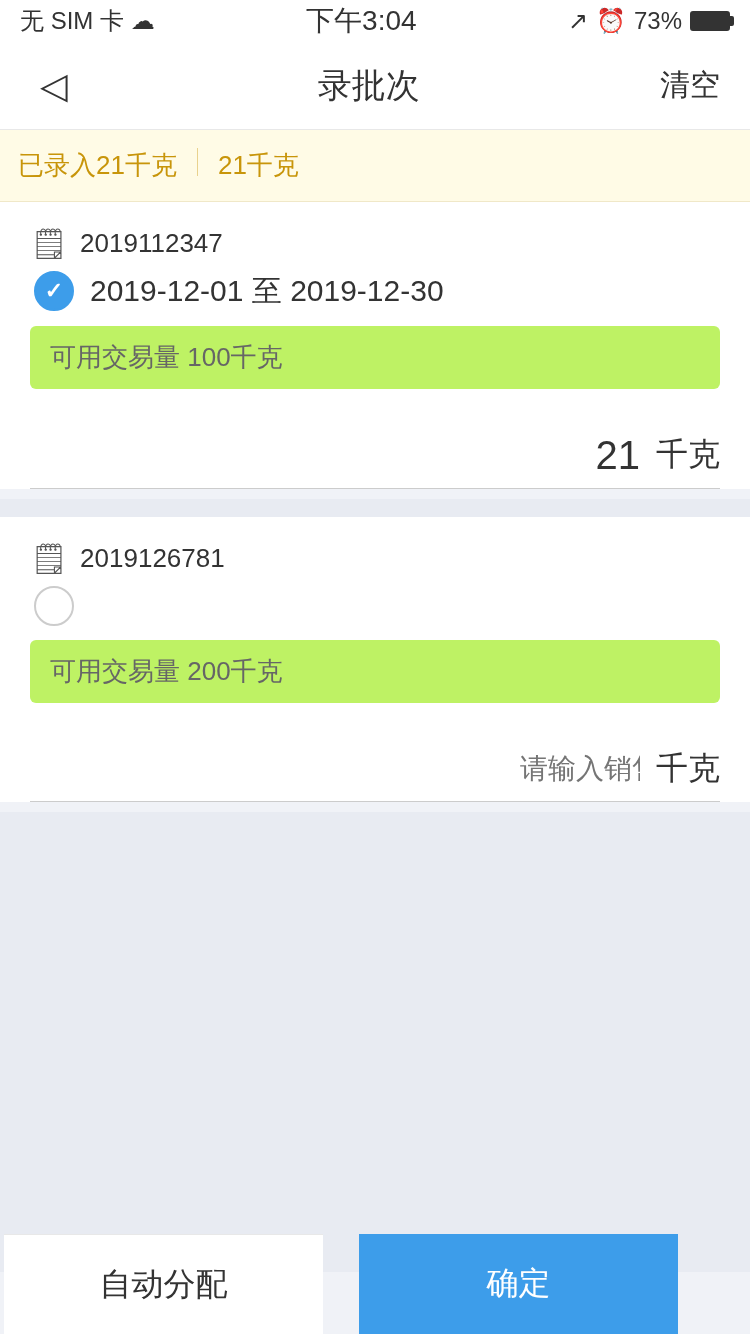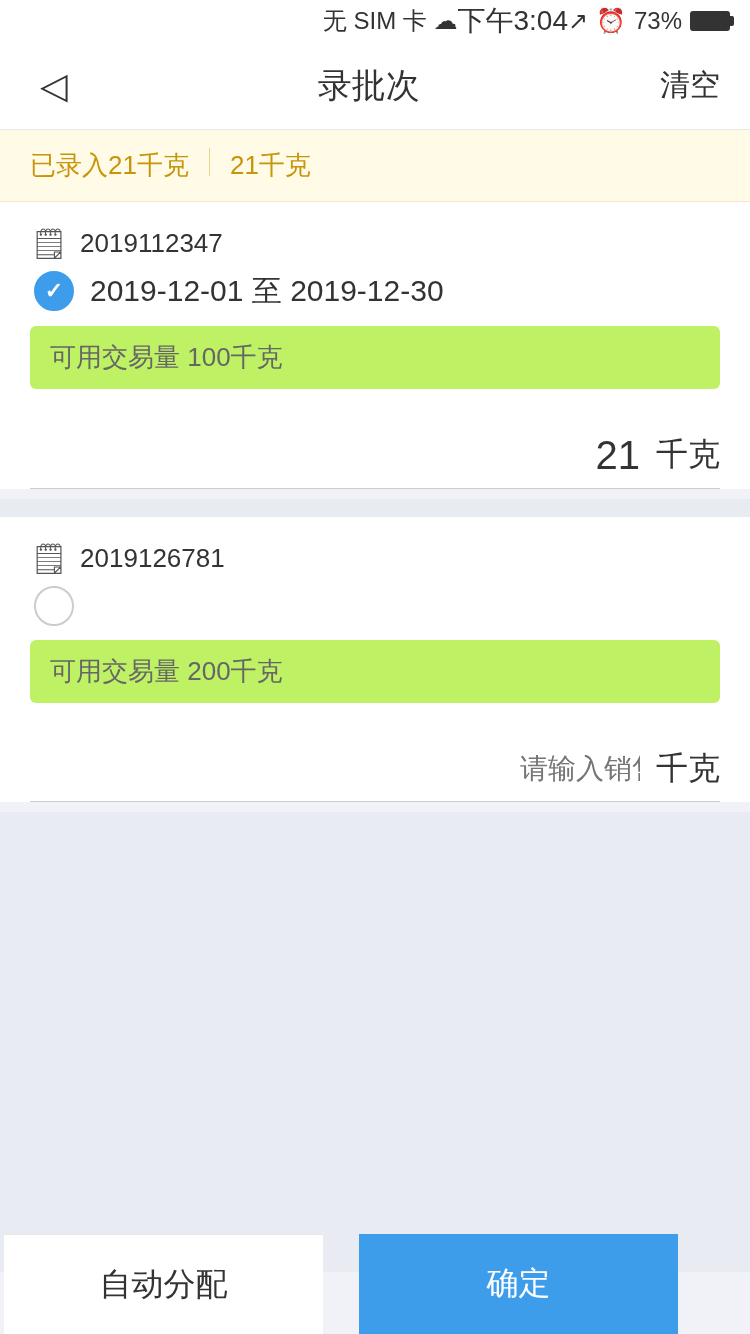--- a/index.html
+++ b/index.html
@@ -13,21 +13,21 @@
       color: #333;
     }
 
     
     .status-bar {
       width: 750px;
       height: 42px;
       background: #fff;
       display: flex;
       align-items: center;
-      justify-content: flex-end;
+      justify-content: space-between;
       padding: 0 20px;
       font-size: 24px;
       color: #333;
     }
     .status-left {
       display: flex;
       align-items: center;
       gap: 8px;
     }
     .status-center {
@@ -85,21 +85,21 @@
     }
     .nav-action {
       font-size: 30px;
       color: #333;
       cursor: pointer;
     }
 
     
     .info-banner {
       background: #fffbe6;
-      padding: 18px 30px;
+      padding: 18px 18px;
       display: flex;
       align-items: flex-start;
       gap: 20px;
       border-bottom: 1px solid #f0e8c8;
     }
     .info-tag {
       font-size: 26px;
       color: #c8950a;
     }
     .info-divider {

